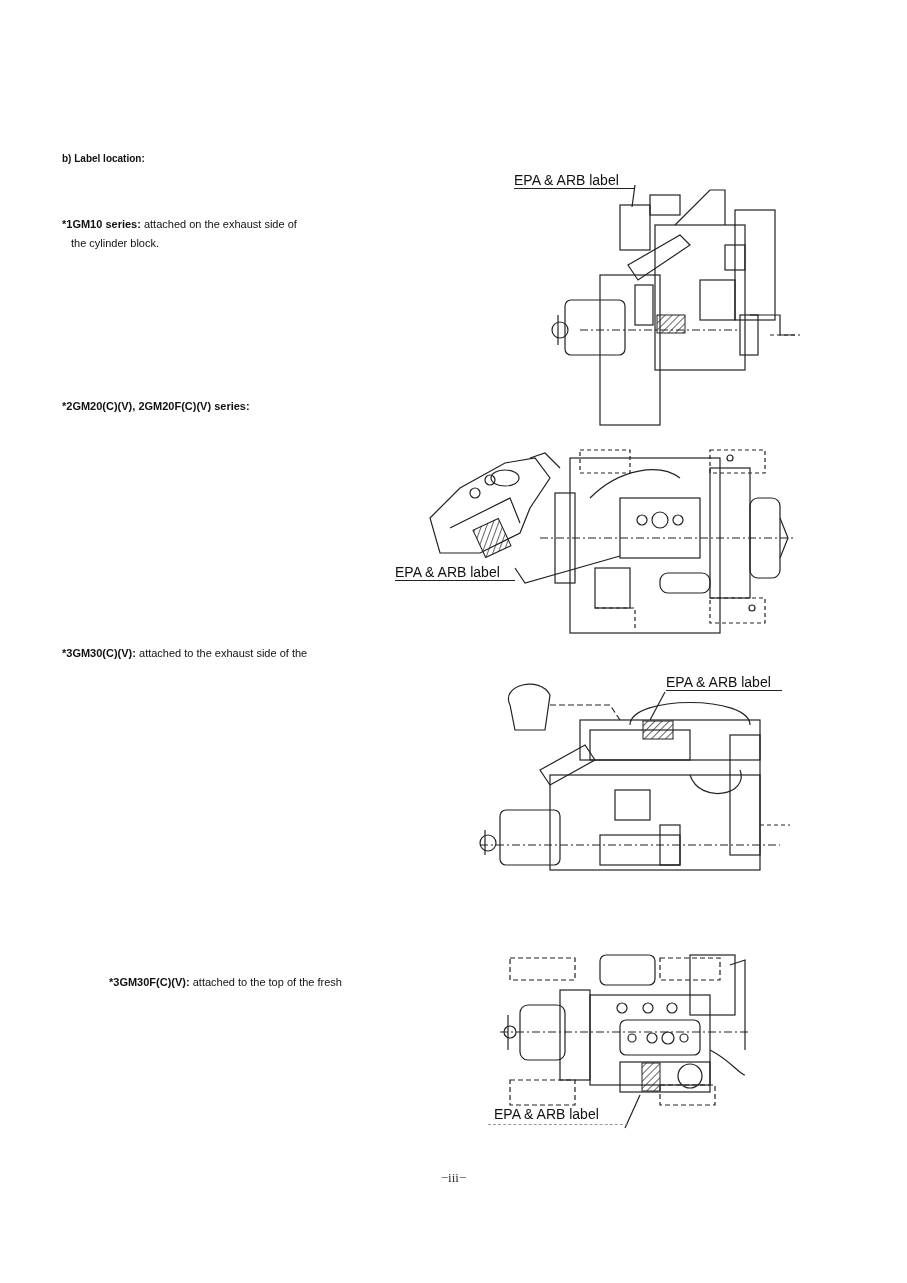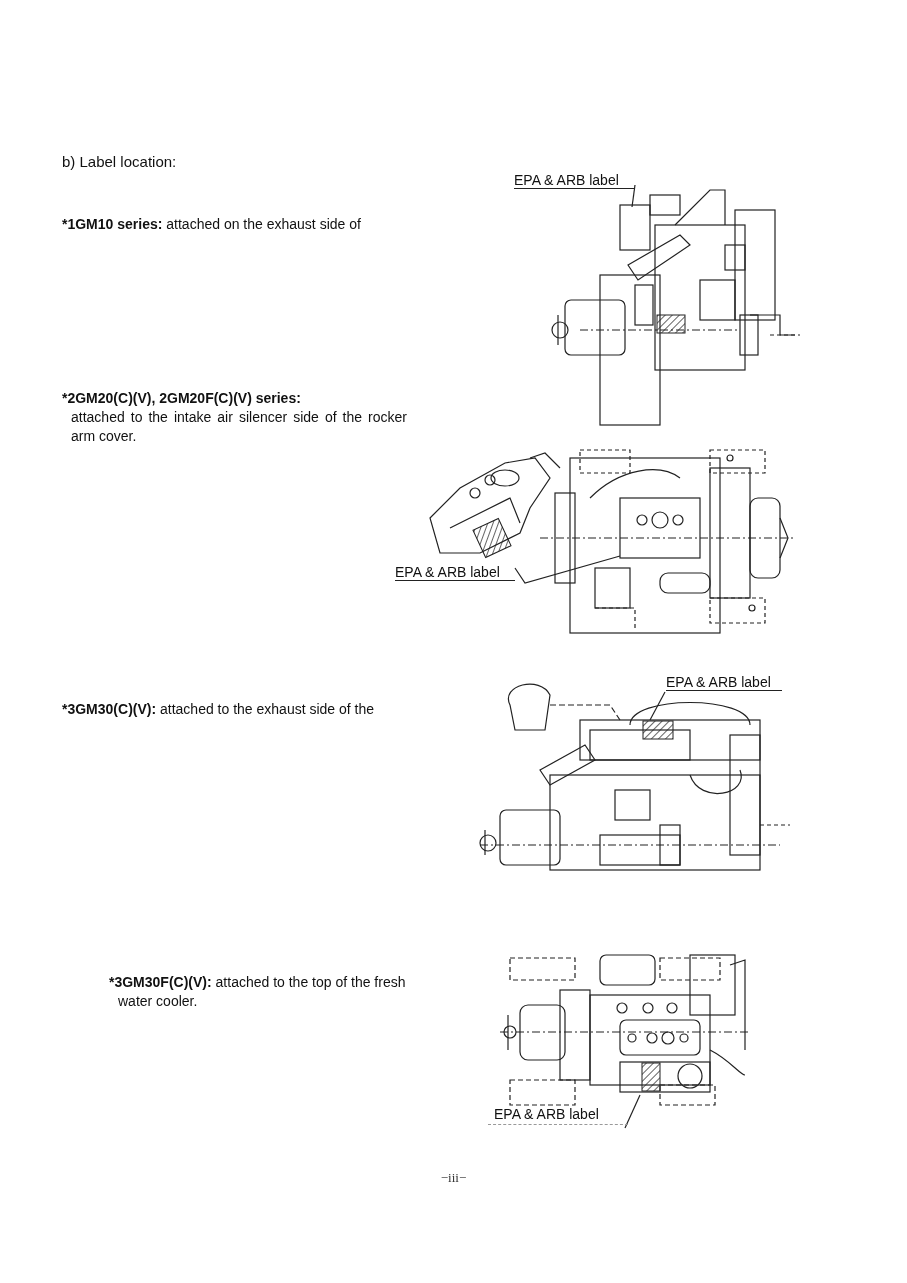--- a/index.html
+++ b/index.html
@@ -1,49 +1,48 @@
 <!DOCTYPE html>
 <html><head>
 <meta charset="utf-8">
 <style>
   html, body { margin:0; padding:0; background:#ffffff; }
   body { width:907px; height:1283px; position:relative; overflow:hidden;
          font-family:"Liberation Sans", sans-serif; color:#111; }
   .abs { position:absolute; }
-  .heading { left:62px; top:153px; font-size:15px; font-weight:normal; }
-  .para { font-size:14px; line-height:19px; text-align:justify; width:345px; }
+  .heading { left:62px; top:153px; font-size:10px; font-weight:bold; }
+  .para { font-size:11px; line-height:19px; text-align:justify; width:345px; }
   .para b { font-weight:bold; }
   .para .ind { display:block; padding-left:9px; }
   .lbl { font-size:14px; white-space:nowrap; }
   .lbl-line { border-bottom:1.2px solid #222; }
   svg { position:absolute; overflow:visible; }
   .pageno { left:0; width:907px; top:1170px; text-align:center;
             font-family:"Liberation Serif", serif; font-size:13px; color:#333; }
 </style>
 </head>
 <body>
 
 <div class="abs heading">b) Label location:</div>
 
 <div class="abs para" style="left:62px; top:215px;">
   <b>*1GM10 series:</b><span> attached on the exhaust side of</span>
+  <span class="ind">the cylinder block.</span>
 </div>
 
-<div class="abs para" style="left:62px; top:389px;">
+<div class="abs para" style="left:62px; top:397px;">
   <b>*2GM20(C)(V), 2GM20F(C)(V) series:</b>
-  <span class="ind">attached to the intake air silencer side of the rocker arm cover.</span>
 </div>
 
-<div class="abs para" style="left:62px; top:700px;">
+<div class="abs para" style="left:62px; top:644px;">
   <b>*3GM30(C)(V):</b><span> attached to the exhaust side of the</span>
 </div>
 
 <div class="abs para" style="left:62px; top:973px;margin-left:47px;">
   <b>*3GM30F(C)(V):</b><span> attached to the top of the fresh</span>
-  <span class="ind">water cooler.</span>
 </div>
 
 <div class="abs lbl lbl-line" style="left:514px; top:172px; width:120px;">EPA &amp; ARB label</div>
 <svg style="left:540px; top:185px;" width="270" height="185" viewBox="0 0 270 185">
   <defs>
     <pattern id="hatch" width="5" height="5" patternUnits="userSpaceOnUse" patternTransform="rotate(45)">
       <line x1="0" y1="0" x2="0" y2="5" stroke="#222" stroke-width="1.4"></line>
     </pattern>
   </defs>
   <g fill="none" stroke="#222" stroke-width="1.2">

